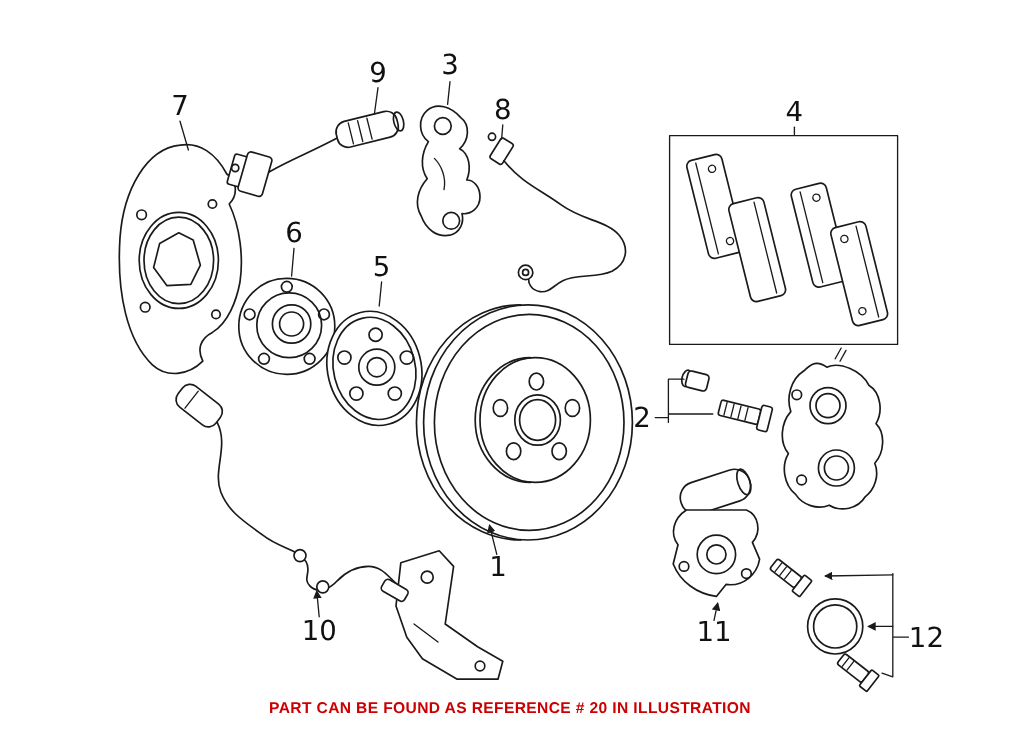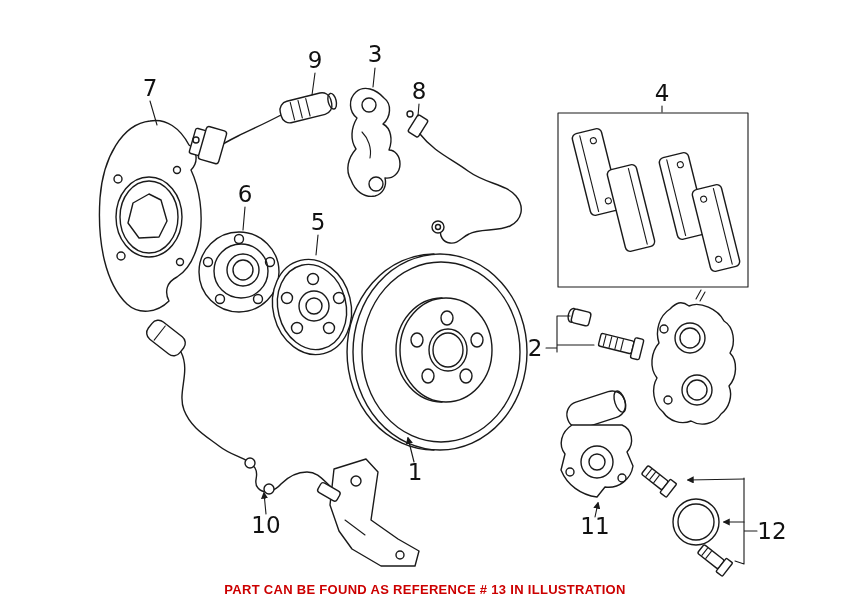--- a/index.html
+++ b/index.html
@@ -232,14 +232,14 @@
       <text x="245" y="202" text-anchor="middle">6</text>
       <text x="318" y="230" text-anchor="middle">5</text>
       <text x="415" y="480" text-anchor="middle">1</text>
       <text x="535" y="356" text-anchor="middle">2</text>
       <text x="266" y="533" text-anchor="middle">10</text>
       <text x="595" y="534" text-anchor="middle">11</text>
       <text x="772" y="539" text-anchor="middle">12</text>
     </g>
   </svg>
 
-  <div class="caption" style="color: rgb(204, 0, 0);">PART CAN BE FOUND AS REFERENCE # 13 IN ILLUSTRATION</div>
+  <div class="caption" style="color: rgb(204, 0, 0);">PART CAN BE FOUND AS REFERENCE # 20 IN ILLUSTRATION</div>
 </div>
 
 </body></html>

